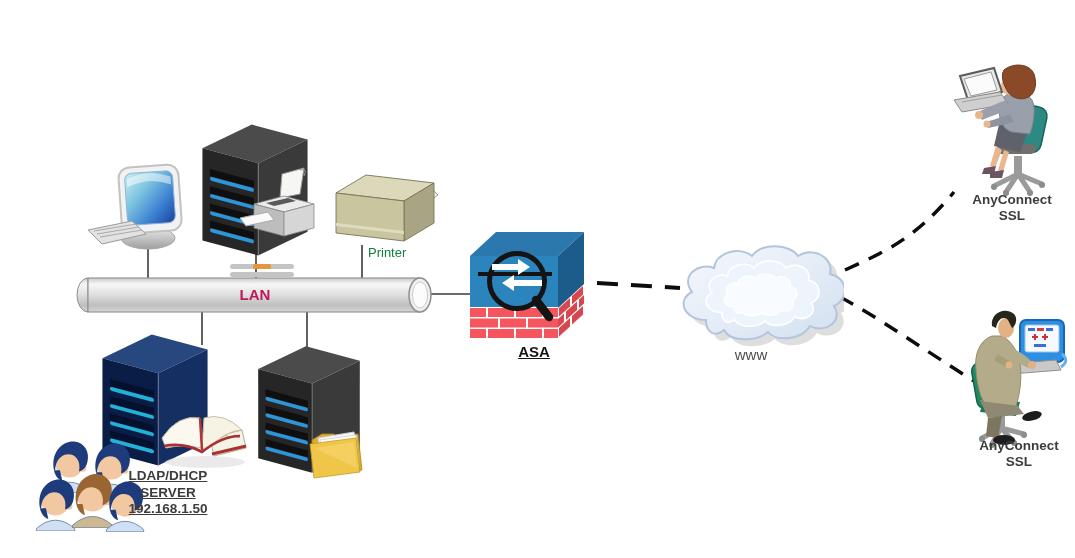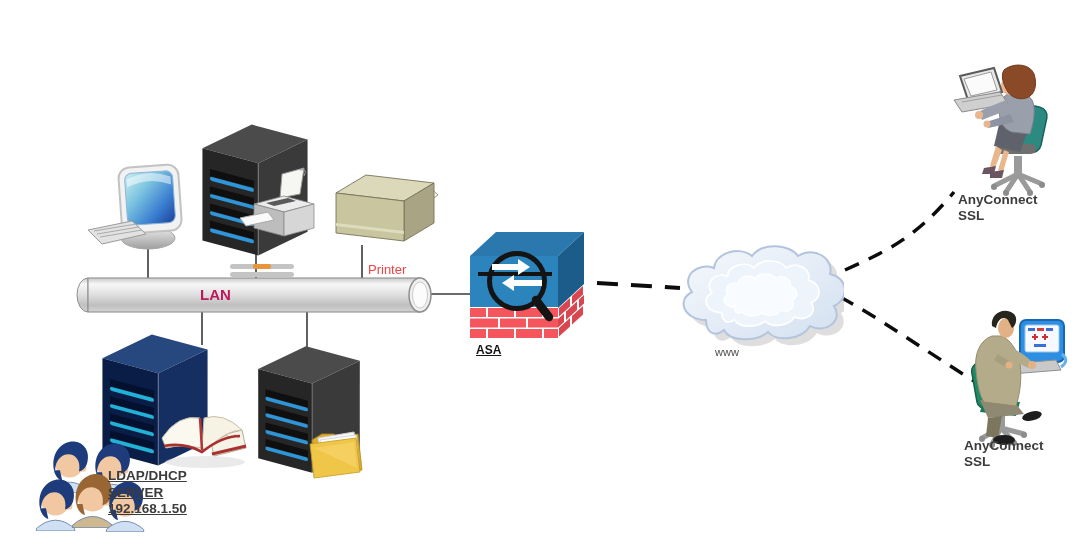--- a/index.html
+++ b/index.html
@@ -2,21 +2,21 @@
 <html><head>
 <meta charset="utf-8">
 <style>
   html,body{margin:0;padding:0;background:#fff;}
   .stage{position:relative;width:1075px;height:558px;background:#ffffff;overflow:hidden;
          font-family:"Liberation Sans",sans-serif;}
   .node{position:absolute;}
   .node svg{display:block;width:100%;height:100%;}
   .wires{position:absolute;left:0;top:0;z-index:1;}
   .node{z-index:2;}
-  .lbl{position:absolute;z-index:3;color:#3c3c3c;white-space:nowrap;}
+  .lbl{position:absolute;z-index:3;color:#3c3c3c;text-align:center;white-space:nowrap;}
   .lbl.bold{font-weight:bold;}
   .defs{position:absolute;width:0;height:0;overflow:hidden;}
 </style>
 </head>
 <body>
 
 <div class="stage">
 
   <svg class="defs" aria-hidden="true">
     <defs>
@@ -320,24 +320,24 @@
       <g>
         <path d="M60,98 L70,92 L82,92 L84,95 L106,92 L110,128 L64,134 Z" fill="#dcab30" stroke="#b08a1e" stroke-width="0.8"></path>
         <polygon points="66,96 102,90 106,124 70,130" fill="#f8f8f8" stroke="#cfcfcf"></polygon>
         <polygon points="68,98 104,93 107,125 72,131" fill="#ffffff" stroke="#d8d8d8"></polygon>
         <polygon points="58,102 104,96 108,130 62,136" fill="#f0c649" stroke="#c09a20" stroke-width="0.8"></polygon>
         <path d="M62,106 L102,100 L105,126 Z" fill="#f6d36a" opacity="0.7"></path>
       </g>
     </svg>
   </div>
 
-  <div class="lbl" style="left:368px;top:262px;width:62px;font-size:13px;color:#ef4444;text-align:left;">Printer</div>
+  <div class="lbl" style="left:368px;top:245px;width:62px;font-size:13px;color:#15803d;text-align:left;">Printer</div>
   <div class="lbl bold" style="left:200px;top:286px;width:110px;font-size:15px;color:#be185d;">LAN</div>
-  <div class="lbl bold" style="left:476px;top:343px;width:70px;font-size:12px;color:#141414;text-decoration:underline;">ASA</div>
-  <div class="lbl" style="left:715px;top:346px;width:72px;font-size:11px;color:#4d4d4d;">www</div>
+  <div class="lbl bold" style="left:499px;top:343px;width:70px;font-size:15px;color:#141414;text-decoration:underline;">ASA</div>
+  <div class="lbl" style="left:715px;top:346px;width:72px;font-size:15px;color:#4d4d4d;">www</div>
   <div class="lbl bold" style="left:958px;top:192px;width:108px;font-size:13.5px;line-height:16px;">
     <div>AnyConnect</div>
     <div>SSL</div>
   </div>
   <div class="lbl bold" style="left:964px;top:438px;width:110px;font-size:13.5px;line-height:16px;">
     <div>AnyConnect</div>
     <div>SSL</div>
   </div>
   <div class="lbl bold" style="left:108px;top:468px;width:120px;font-size:13.5px;line-height:16.5px;text-decoration:underline;">
     <div>LDAP/DHCP</div>

